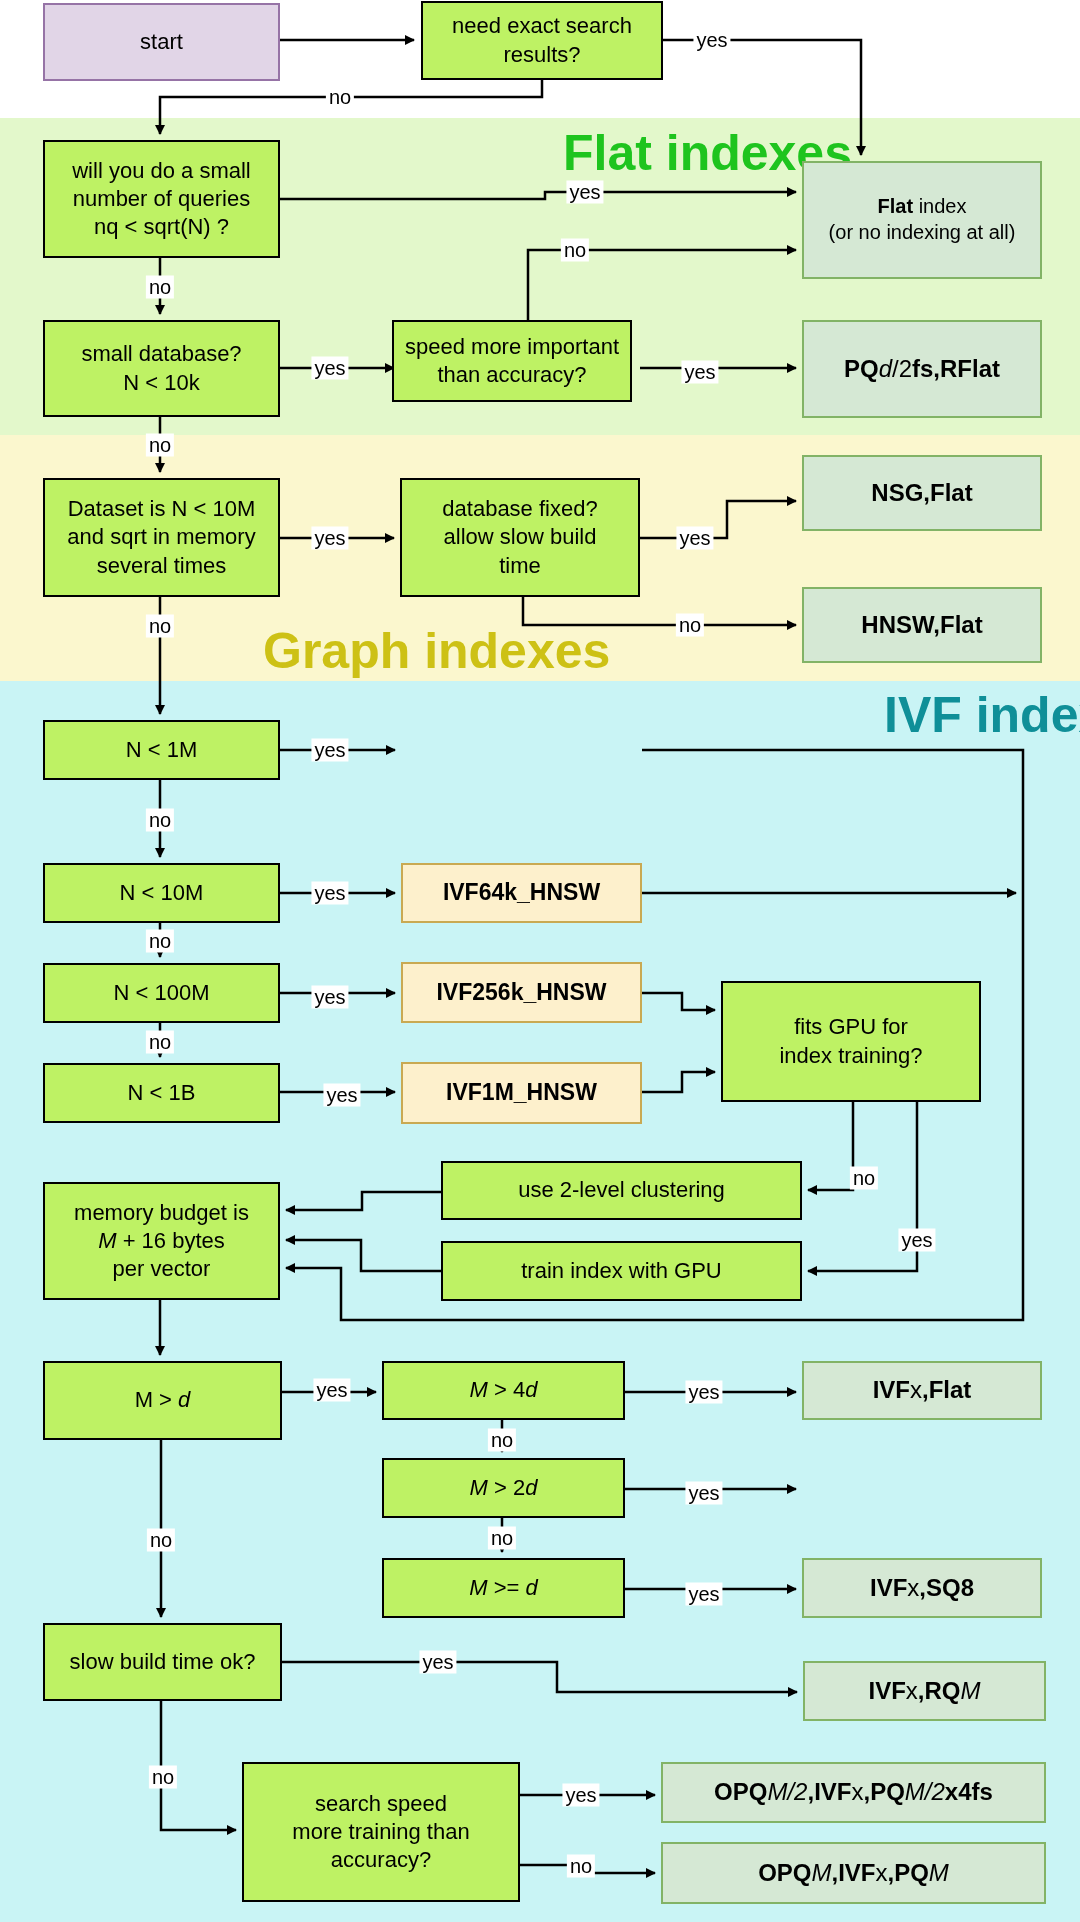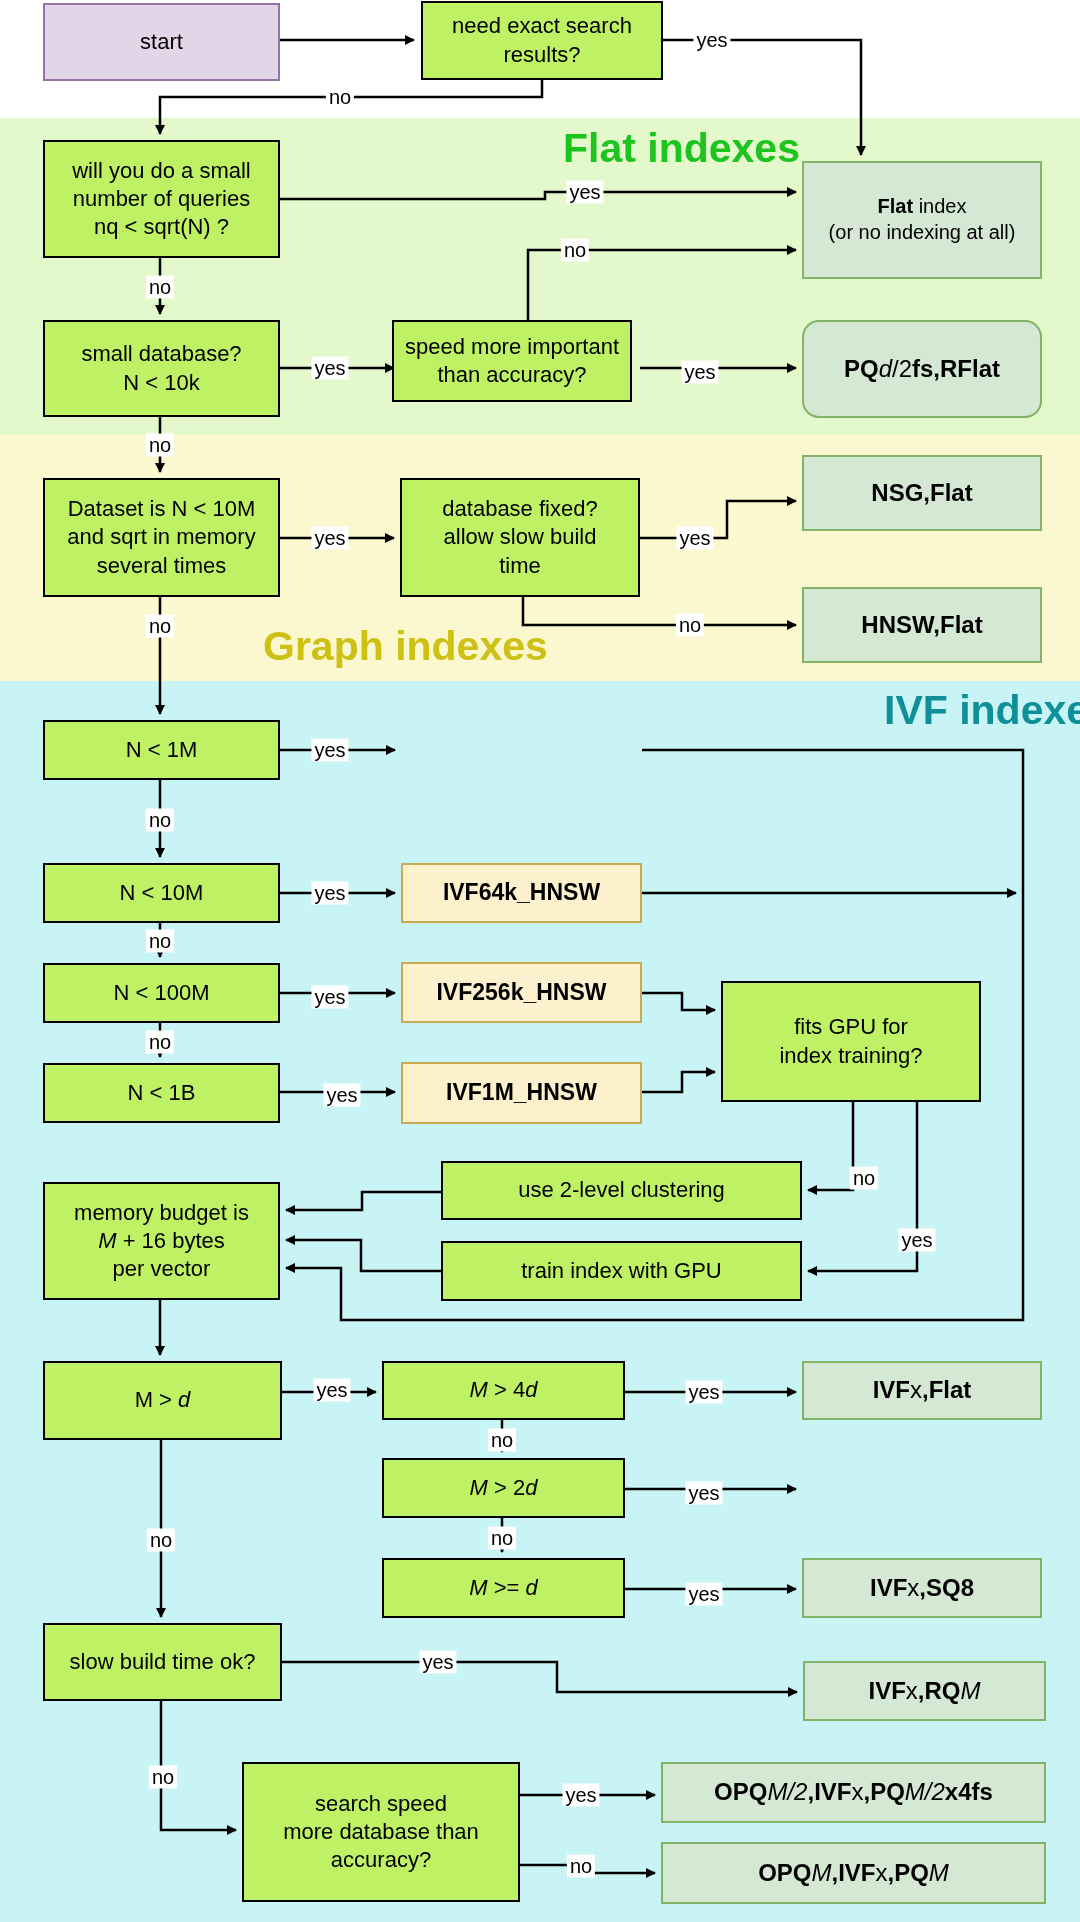--- a/index.html
+++ b/index.html
@@ -4,21 +4,21 @@
 <style>
   html,body{margin:0;padding:0;background:#ffffff;}
   .canvas{
     position:relative;width:1080px;height:1922px;overflow:hidden;
     font-family:"Liberation Sans", sans-serif;color:#000;background:#ffffff;
   }
   .band{position:absolute;left:0;width:1080px;}
   .band-flat{top:118px;height:317px;background:#e3f8cb;}
   .band-graph{top:435px;height:246px;background:#fbf7ce;}
   .band-ivf{top:681px;height:1241px;background:#c9f4f5;}
-  .seclabel{position:absolute;font-weight:bold;font-size:41px;line-height:1;white-space:nowrap;}
+  .seclabel{position:absolute;font-weight:bold;font-size:50px;line-height:1;white-space:nowrap;}
   .seclabel-flat{left:563px;top:128px;color:#1ec41e;}
   .seclabel-graph{left:263px;top:626px;color:#cdc115;}
   .seclabel-ivf{left:884px;top:690px;color:#0f8f98;}
   .box{
     position:absolute;box-sizing:border-box;display:flex;flex-direction:column;
     justify-content:center;align-items:center;text-align:center;
     background:#bef264;border:2.5px solid #000;font-size:22px;line-height:1.28;
   }
   .box .ln{white-space:nowrap;}
   .box.start{background:#e1d5e7;border:2.5px solid #9673a6;}
@@ -117,21 +117,21 @@
   <div class="box" style="left:43px;top:320px;width:237px;height:97px;">
     <div class="ln">small database?</div>
     <div class="ln">N &lt; 10k</div>
   </div>
 
   <div class="box" style="left:392px;top:320px;width:240px;height:82px;">
     <div class="ln">speed more important</div>
     <div class="ln">than accuracy?</div>
   </div>
 
-  <div class="box result" style="left:802px;top:320px;width:240px;height:98px;border-radius:17px;">
+  <div class="box result" style="left:802px;top:320px;width:240px;height:98px;">
     <div class="ln"><span style="font-weight: bold;">PQ</span><span style="font-style: italic;">d</span><span>/2</span><span style="font-weight: bold;">fs,RFlat</span></div>
   </div>
 
   <div class="box" style="left:43px;top:478px;width:237px;height:119px;">
     <div class="ln">Dataset is N &lt; 10M</div>
     <div class="ln">and sqrt in memory</div>
     <div class="ln">several times</div>
   </div>
 
   <div class="box" style="left:400px;top:478px;width:240px;height:119px;">
@@ -224,21 +224,21 @@
   <div class="box" style="left:43px;top:1623px;width:239px;height:78px;">
     <div class="ln">slow build time ok?</div>
   </div>
 
   <div class="box result" style="left:803px;top:1661px;width:243px;height:60px;">
     <div class="ln"><span style="font-weight: bold;">IVF</span><span>x</span><span style="font-weight: bold;">,RQ</span><span style="font-style: italic;">M</span></div>
   </div>
 
   <div class="box" style="left:242px;top:1762px;width:278px;height:140px;">
     <div class="ln">search speed</div>
-    <div class="ln">more database than</div>
+    <div class="ln">more training than</div>
     <div class="ln">accuracy?</div>
   </div>
 
   <div class="box result" style="left:661px;top:1762px;width:385px;height:61px;">
     <div class="ln"><span style="font-weight: bold;">OPQ</span><span style="font-style: italic;">M/2</span><span style="font-weight: bold;">,IVF</span><span>x</span><span style="font-weight: bold;">,PQ</span><span style="font-style: italic;">M/2</span><span style="font-weight: bold;">x4fs</span></div>
   </div>
 
   <div class="box result" style="left:661px;top:1842px;width:385px;height:62px;">
     <div class="ln"><span style="font-weight: bold;">OPQ</span><span style="font-style: italic;">M</span><span style="font-weight: bold;">,IVF</span><span>x</span><span style="font-weight: bold;">,PQ</span><span style="font-style: italic;">M</span></div>
   </div>

